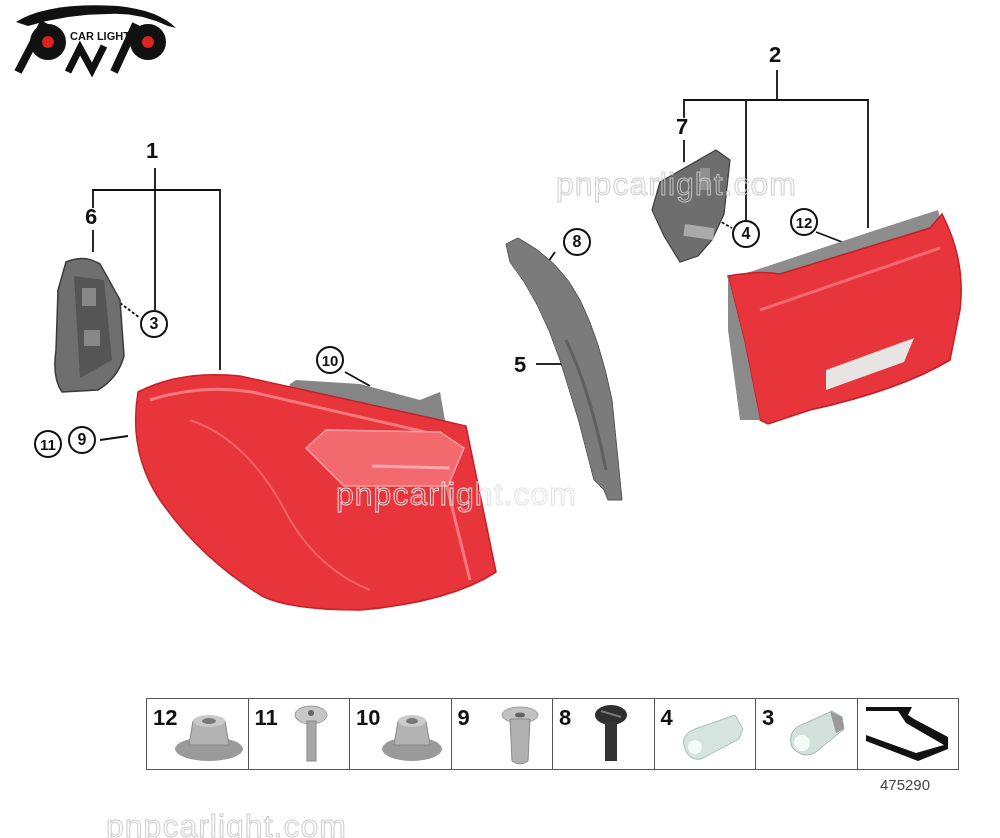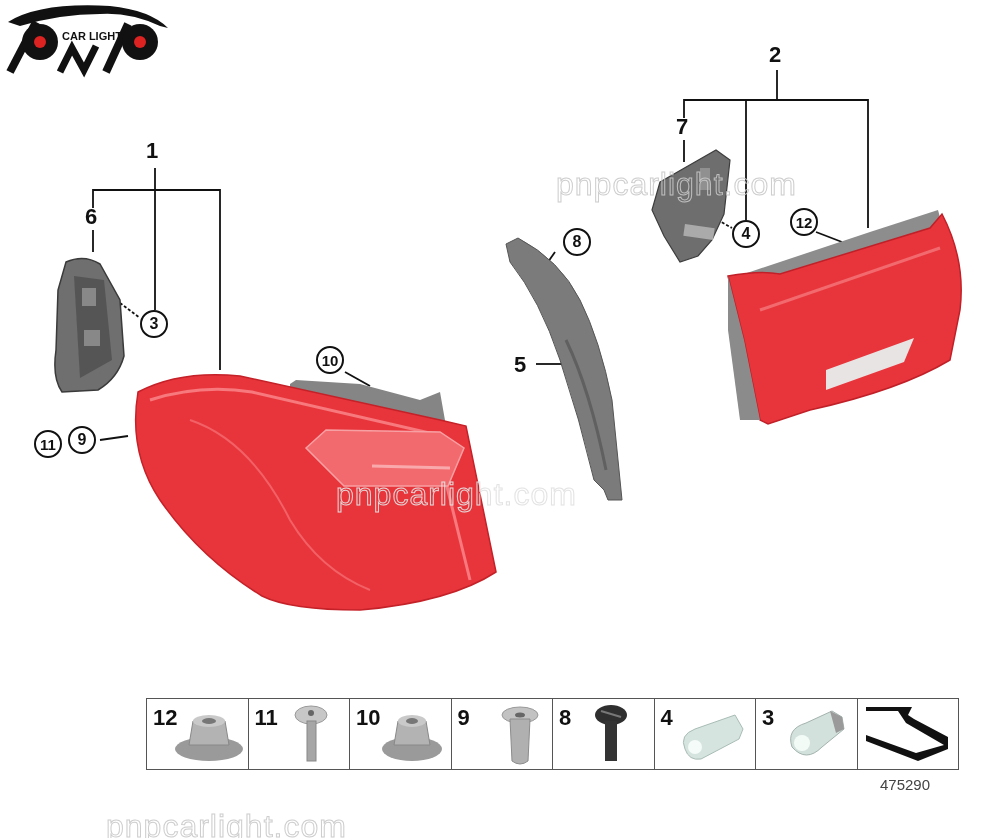--- a/index.html
+++ b/index.html
@@ -1,17 +1,17 @@
 <!DOCTYPE html>
 <html><head>
 <meta charset="utf-8">
 <style>
   html,body{margin:0;padding:0;background:#fff;}
   body{width:1000px;height:838px;position:relative;overflow:hidden;font-family:"Liberation Sans",sans-serif;}
-  .abs{position:absolute;}
+  .abs{position:absolute;margin-left:8px;}
   .lbl{position:absolute;font-weight:bold;font-size:22px;color:#111;line-height:1;}
   .circ{position:absolute;width:28px;height:28px;border:2px solid #111;border-radius:50%;box-sizing:border-box;
         display:flex;align-items:center;justify-content:center;font-weight:bold;font-size:16px;color:#111;background:#fff;}
   .wm{position:absolute;font-size:32px;color:transparent;-webkit-text-stroke:1px rgba(200,200,200,0.9);letter-spacing:1px;white-space:nowrap;}
   .wm-in{-webkit-text-stroke:1px rgba(255,255,255,0.75);}
   svg{position:absolute;left:0;top:0;}
   .tray{position:absolute;left:146px;top:698px;width:813px;height:72px;border:1.5px solid #555;display:flex;box-sizing:border-box;}
   .cell{flex:1;border-right:1.5px solid #555;position:relative;}
   .cell:last-child{border-right:none;}
   .cell .num{position:absolute;left:6px;top:6px;font-weight:bold;font-size:22px;color:#111;}

